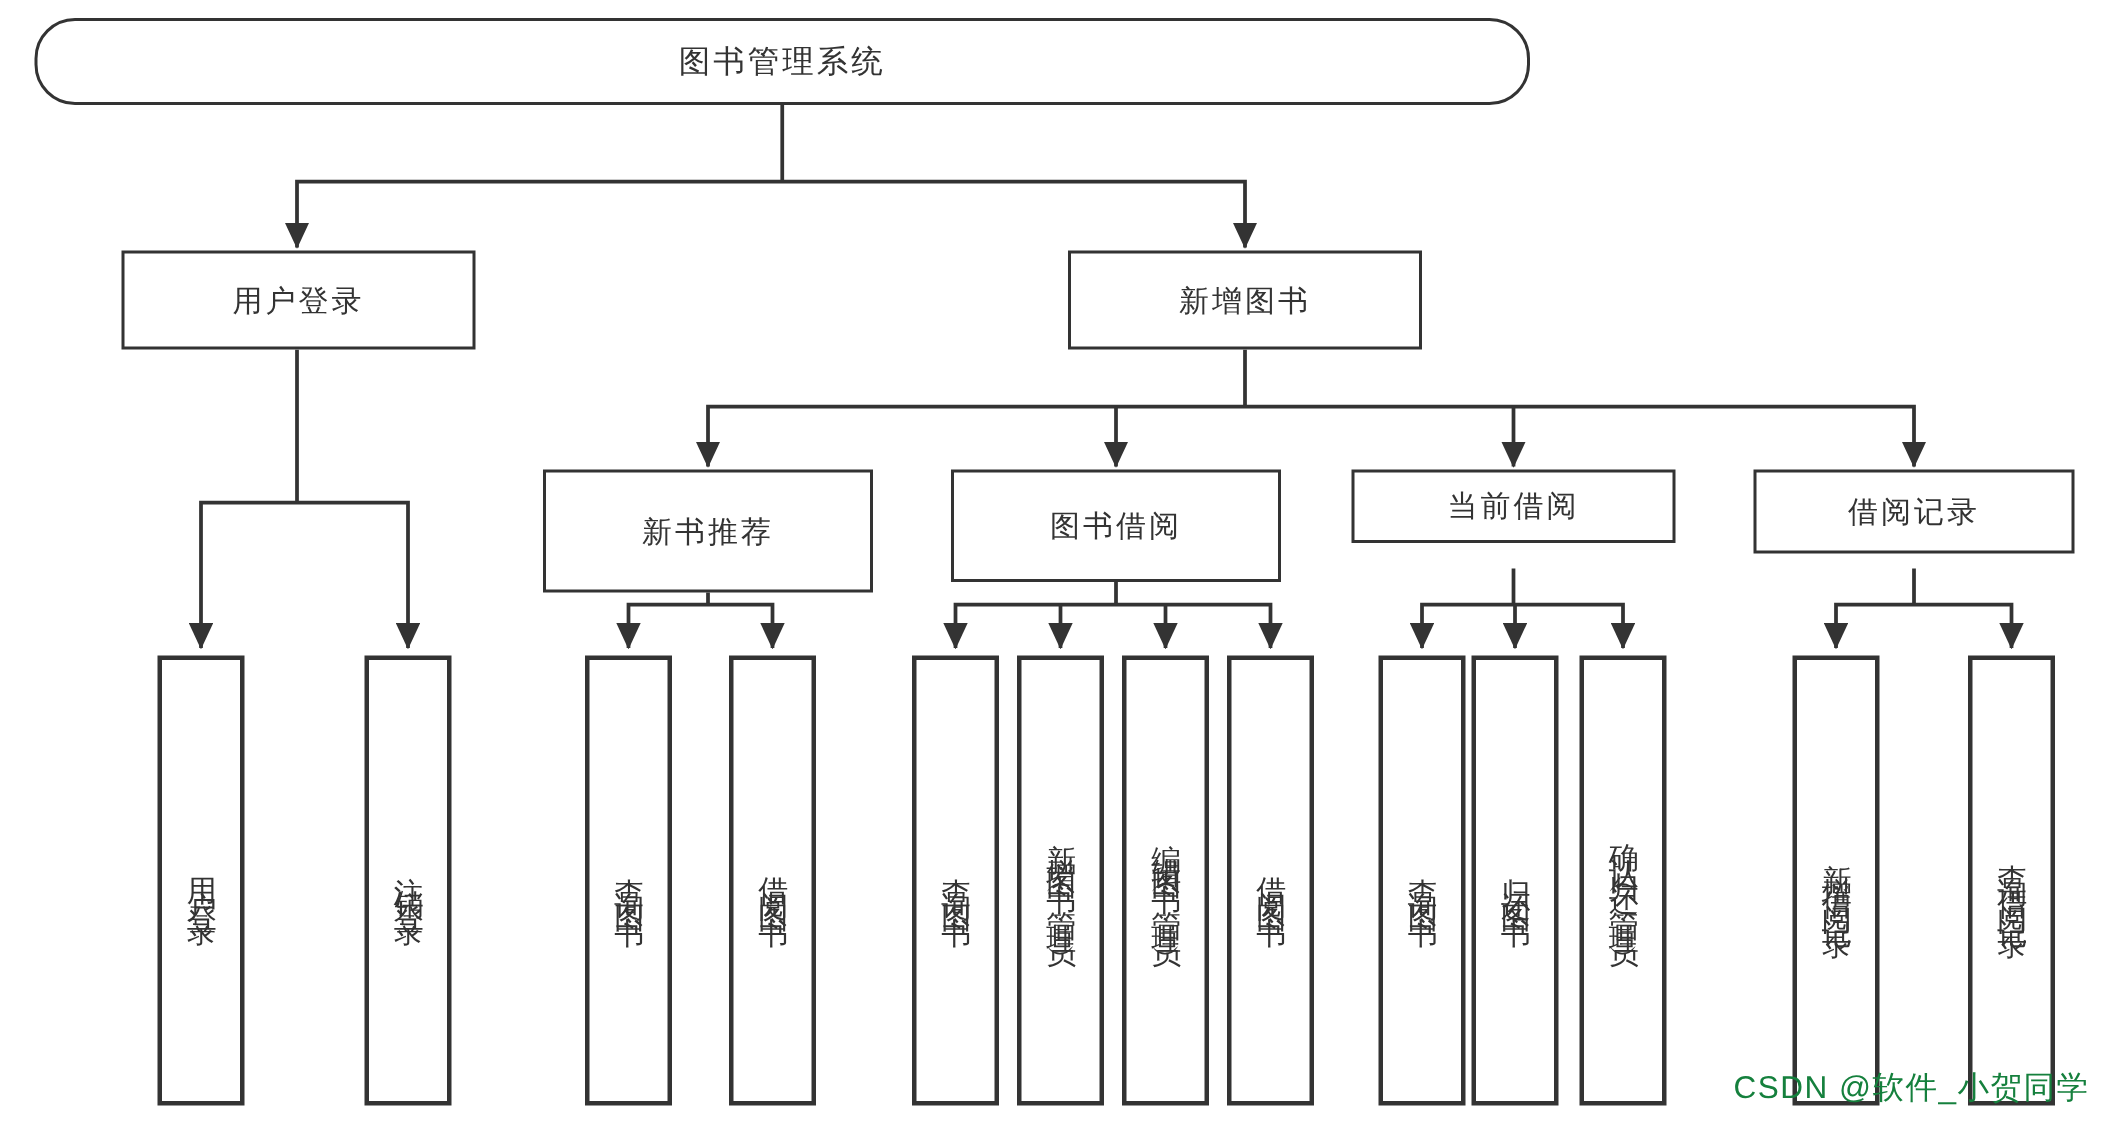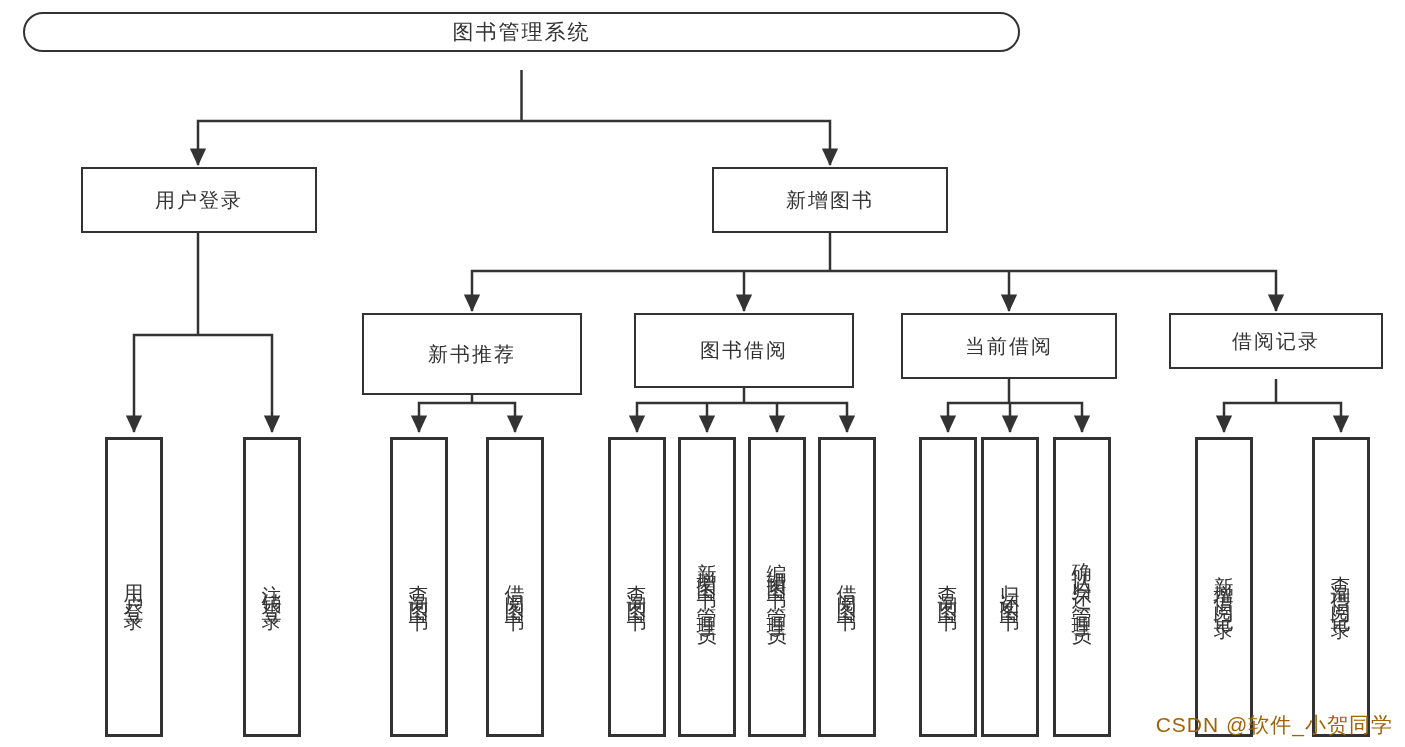--- a/index.html
+++ b/index.html
@@ -30,21 +30,21 @@
     text-orientation:mixed;
     letter-spacing:9px;
     font-size:20px;
     line-height:1;
   }
   .node.lvl1 { font-size:21px; }
   .watermark {
     position:absolute;
     right:12px; bottom:8px;
     font-size:21px;
-    color:#a16207;
+    color:#15803d;
     letter-spacing:1px;
     white-space:nowrap;
   }
 </style>
 </head>
 <body>
 
 <div class="canvas">
 
   <svg class="connectors" viewBox="0 0 1405 747" xmlns="http://www.w3.org/2000/svg">
@@ -77,28 +77,28 @@
 
       <path d="M1009 379 V404"></path>
       <path d="M948 432 V403 H1082 V432" marker-start="url(#arw)" marker-end="url(#arw)"></path>
       <path d="M1010 403 V432" marker-end="url(#arw)"></path>
 
       <path d="M1276 379 V404"></path>
       <path d="M1224 432 V403 H1341 V432" marker-start="url(#arw)" marker-end="url(#arw)"></path>
     </g>
   </svg>
 
-  <div class="node lvl1" style="left:23px; top:12px; width:997px; height:40px;border-radius:27px;">图书管理系统</div>
+  <div class="node lvl1" style="left:23px; top:12px; width:997px; height:58px;border-radius:27px;">图书管理系统</div>
 
   <div class="node" style="left:81px; top:167px; width:236px; height:66px;">用户登录</div>
   <div class="node" style="left:712px; top:167px; width:236px; height:66px;">新增图书</div>
 
   <div class="node" style="left:362px; top:313px; width:220px; height:82px;">新书推荐</div>
   <div class="node" style="left:634px; top:313px; width:220px; height:75px;">图书借阅</div>
-  <div class="node" style="left:901px; top:313px; width:216px; height:66px;text-align:center;">当前借阅</div>
+  <div class="node" style="left:901px; top:313px; width:216px; height:49px;text-align:center;">当前借阅</div>
   <div class="node" style="left:1169px; top:313px; width:214px; height:56px;">借阅记录</div>
 
   <div class="node leaf" style="left:105px; top:437px; width:58px; height:300px;">用户登录</div>
   <div class="node leaf" style="left:243px; top:437px; width:58px; height:300px;">注销登录</div>
 
   <div class="node leaf" style="left:390px; top:437px; width:58px; height:300px;">查询图书</div>
   <div class="node leaf" style="left:486px; top:437px; width:58px; height:300px;">借阅图书</div>
 
   <div class="node leaf" style="left:608px; top:437px; width:58px; height:300px;">查询图书</div>
   <div class="node leaf" style="left:678px; top:437px; width:58px; height:300px;">新增图书（管理员）</div>

